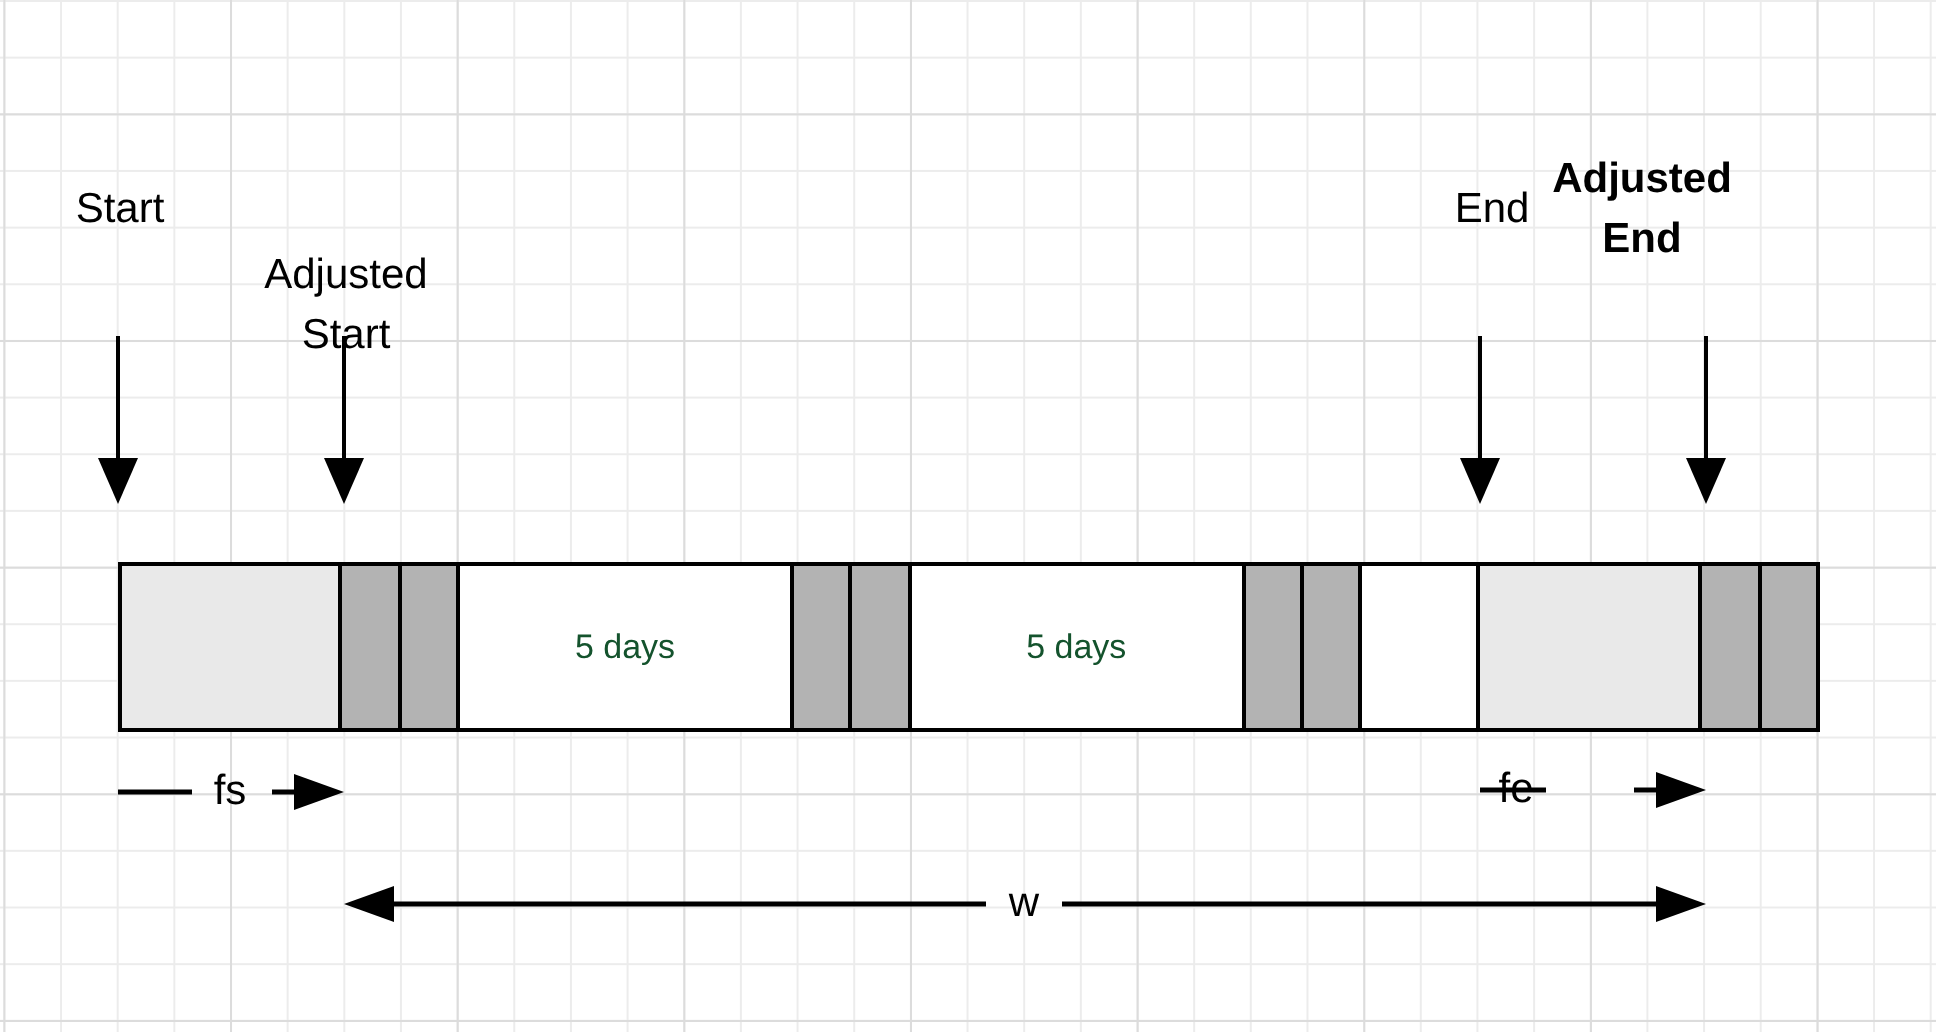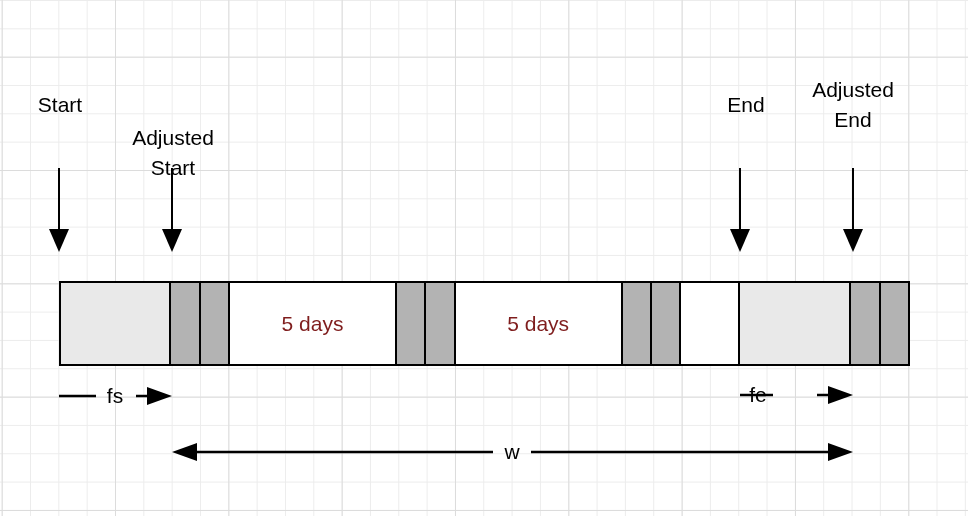--- a/index.html
+++ b/index.html
@@ -68,22 +68,22 @@
     height: 85px;
     box-sizing: border-box;
     border: 2px solid #000;
     display: flex;
     background: #fff;
   }
   .segment {
     display: flex;
     align-items: center;
     justify-content: center;
-    font-size: 21px;
-    color: #7f1d1d;
+    font-size: 17px;
+    color: #14532d;
     min-width: 0;
     white-space: nowrap;
   }
   .segment + .segment {
     border-left: 2px solid #000;
   }
 </style>
 </head>
 <body>
 
@@ -124,21 +124,21 @@
       <polygon points="172,452 197,443 197,461" stroke="none"></polygon>
       <line x1="195" y1="452" x2="493" y2="452" stroke-width="2.5"></line>
       <line x1="531" y1="452" x2="831" y2="452" stroke-width="2.5"></line>
       <polygon points="853,452 828,443 828,461" stroke="none"></polygon>
     </g>
   </svg>
 
   <div class="marker-label" style="left:0px;">Start</div>
   <div class="marker-label" style="left:113px;margin-top:48px;">Adjusted Start</div>
   <div class="marker-label" style="left:686px;">End</div>
-  <div class="marker-label" style="left:793px;">Adjusted End</div>
+  <div class="marker-label" style="left:761px;font-weight:bold;">Adjusted End</div>
 
   <div class="bar">
       <div class="segment" style="flex: 111 1 0px; background: rgb(233, 233, 233);"></div>
       <div class="segment" style="flex: 28 1 0px; background: rgb(179, 179, 179);"></div>
       <div class="segment" style="flex: 28 1 0px; background: rgb(179, 179, 179);"></div>
       <div class="segment" style="flex: 169 1 0px; background: rgb(255, 255, 255);">5 days</div>
       <div class="segment" style="flex: 28 1 0px; background: rgb(179, 179, 179);"></div>
       <div class="segment" style="flex: 28 1 0px; background: rgb(179, 179, 179);"></div>
       <div class="segment" style="flex: 169 1 0px; background: rgb(255, 255, 255);">5 days</div>
       <div class="segment" style="flex: 28 1 0px; background: rgb(179, 179, 179);"></div>

